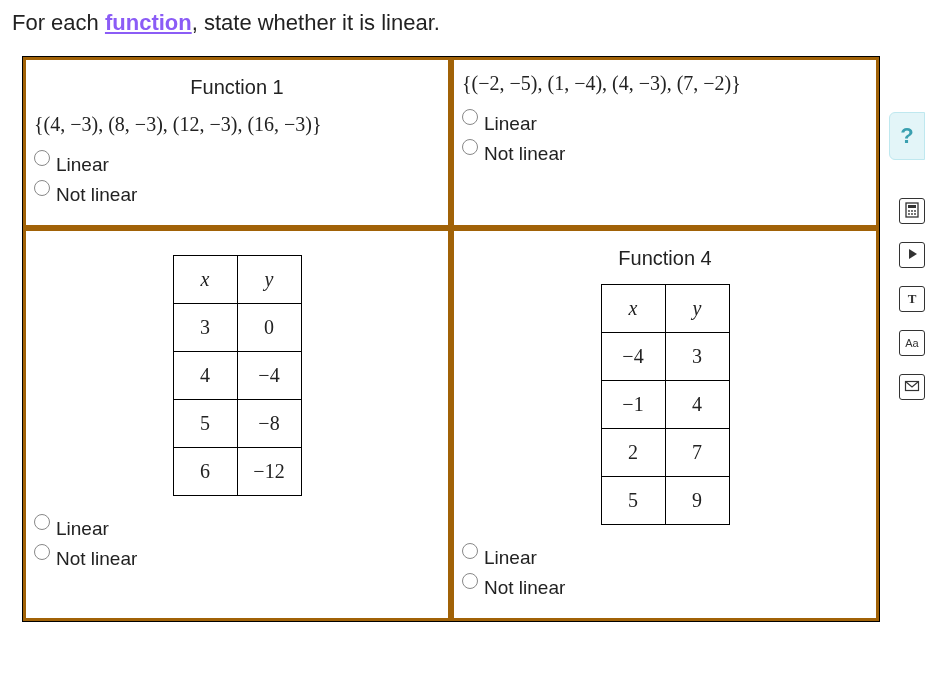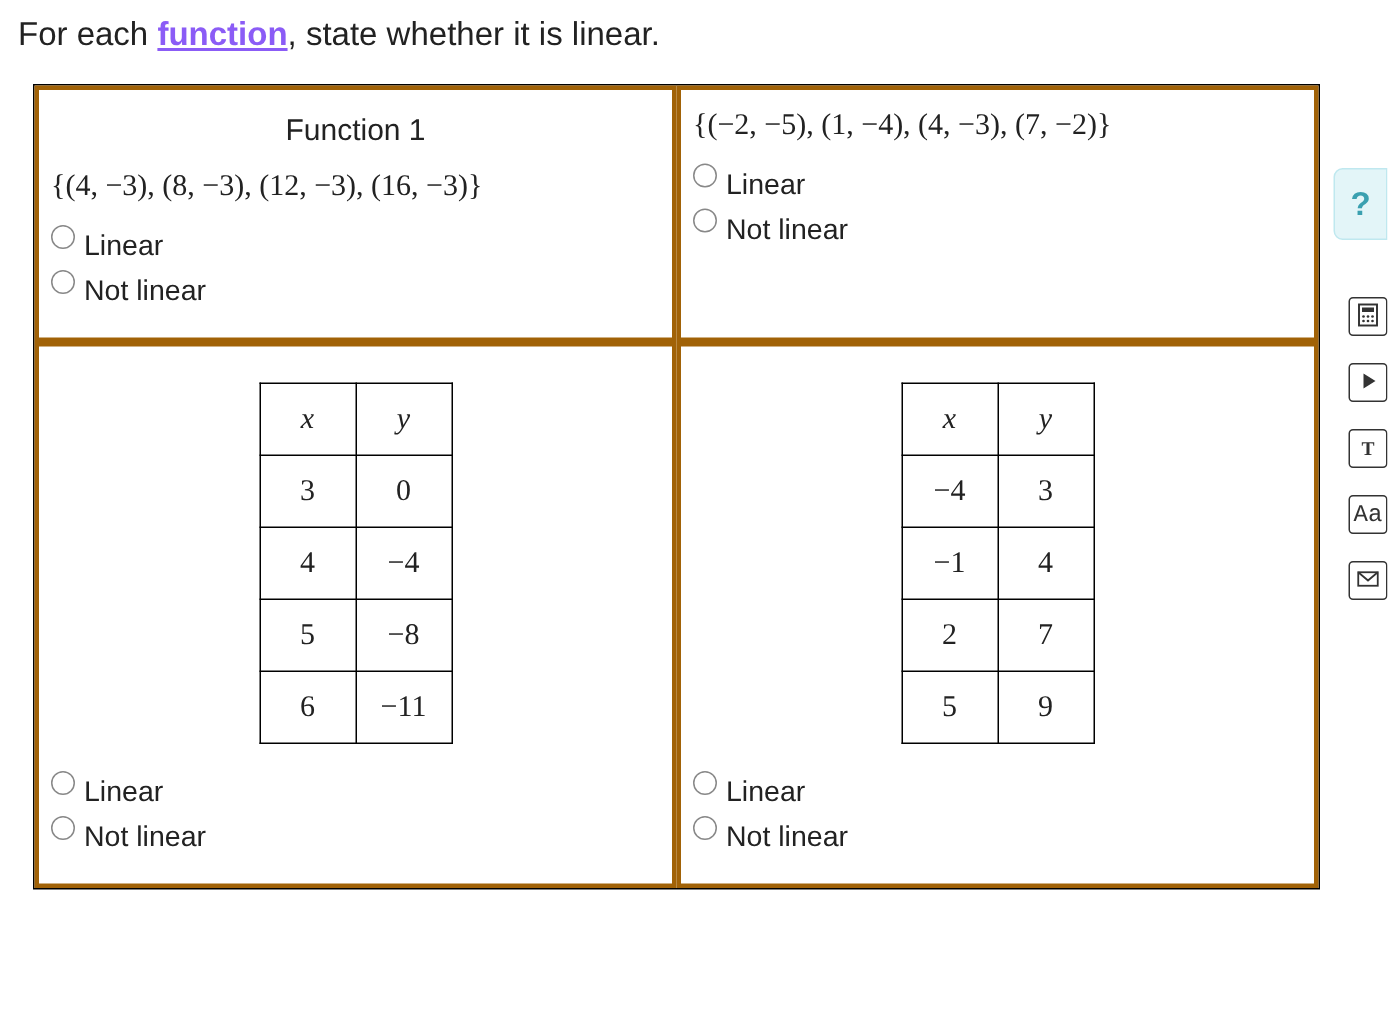--- a/index.html
+++ b/index.html
@@ -166,37 +166,38 @@
       <tr>
             <td>4</td>
             <td>−4</td>
           </tr>
       <tr>
             <td>5</td>
             <td>−8</td>
           </tr>
       <tr>
             <td>6</td>
-            <td>−11</td>
+            <td>−12</td>
           </tr>
     </tbody>
       </table>
     <div class="radio-group">
       <div class="radio-row">
         <span class="radio-circle"></span>
         <span>Linear</span>
       </div>
       <div class="radio-row">
         <span class="radio-circle"></span>
         <span>Not linear</span>
       </div>
     </div>
   </div>
 
   <div class="cell">
+    <h3>Function 4</h3>
     <table class="xy-table">
       <tbody>
           <tr>
         <th>x</th>
         <th>y</th>
       </tr>
       <tr>
             <td>−4</td>
             <td>3</td>
           </tr>
@@ -251,21 +252,21 @@
     <span>
       <svg viewBox="0 0 16 16">
           <polygon points="5,3 13,8 5,13" fill="#333"></polygon>
         </svg>
     </span>
   </div>
   <div class="rail-btn">
     <span style="font-family:serif;font-weight:bold;">T</span>
   </div>
   <div class="rail-btn">
-    <span style="font-family:Liberation Mono, monospace;font-size:16px;">Aa</span>
+    <span style="font-family:Liberation Sans, sans-serif;font-size:11px;">Aa</span>
   </div>
   <div class="rail-btn">
     <span>
       <svg viewBox="0 0 16 16">
           <rect x="1.5" y="3.5" width="13" height="9" fill="none" stroke="#333" stroke-width="1.2"></rect>
           <polyline points="1.5,3.5 8,9 14.5,3.5" fill="none" stroke="#333" stroke-width="1.2"></polyline>
         </svg>
     </span>
   </div>
 </div>

